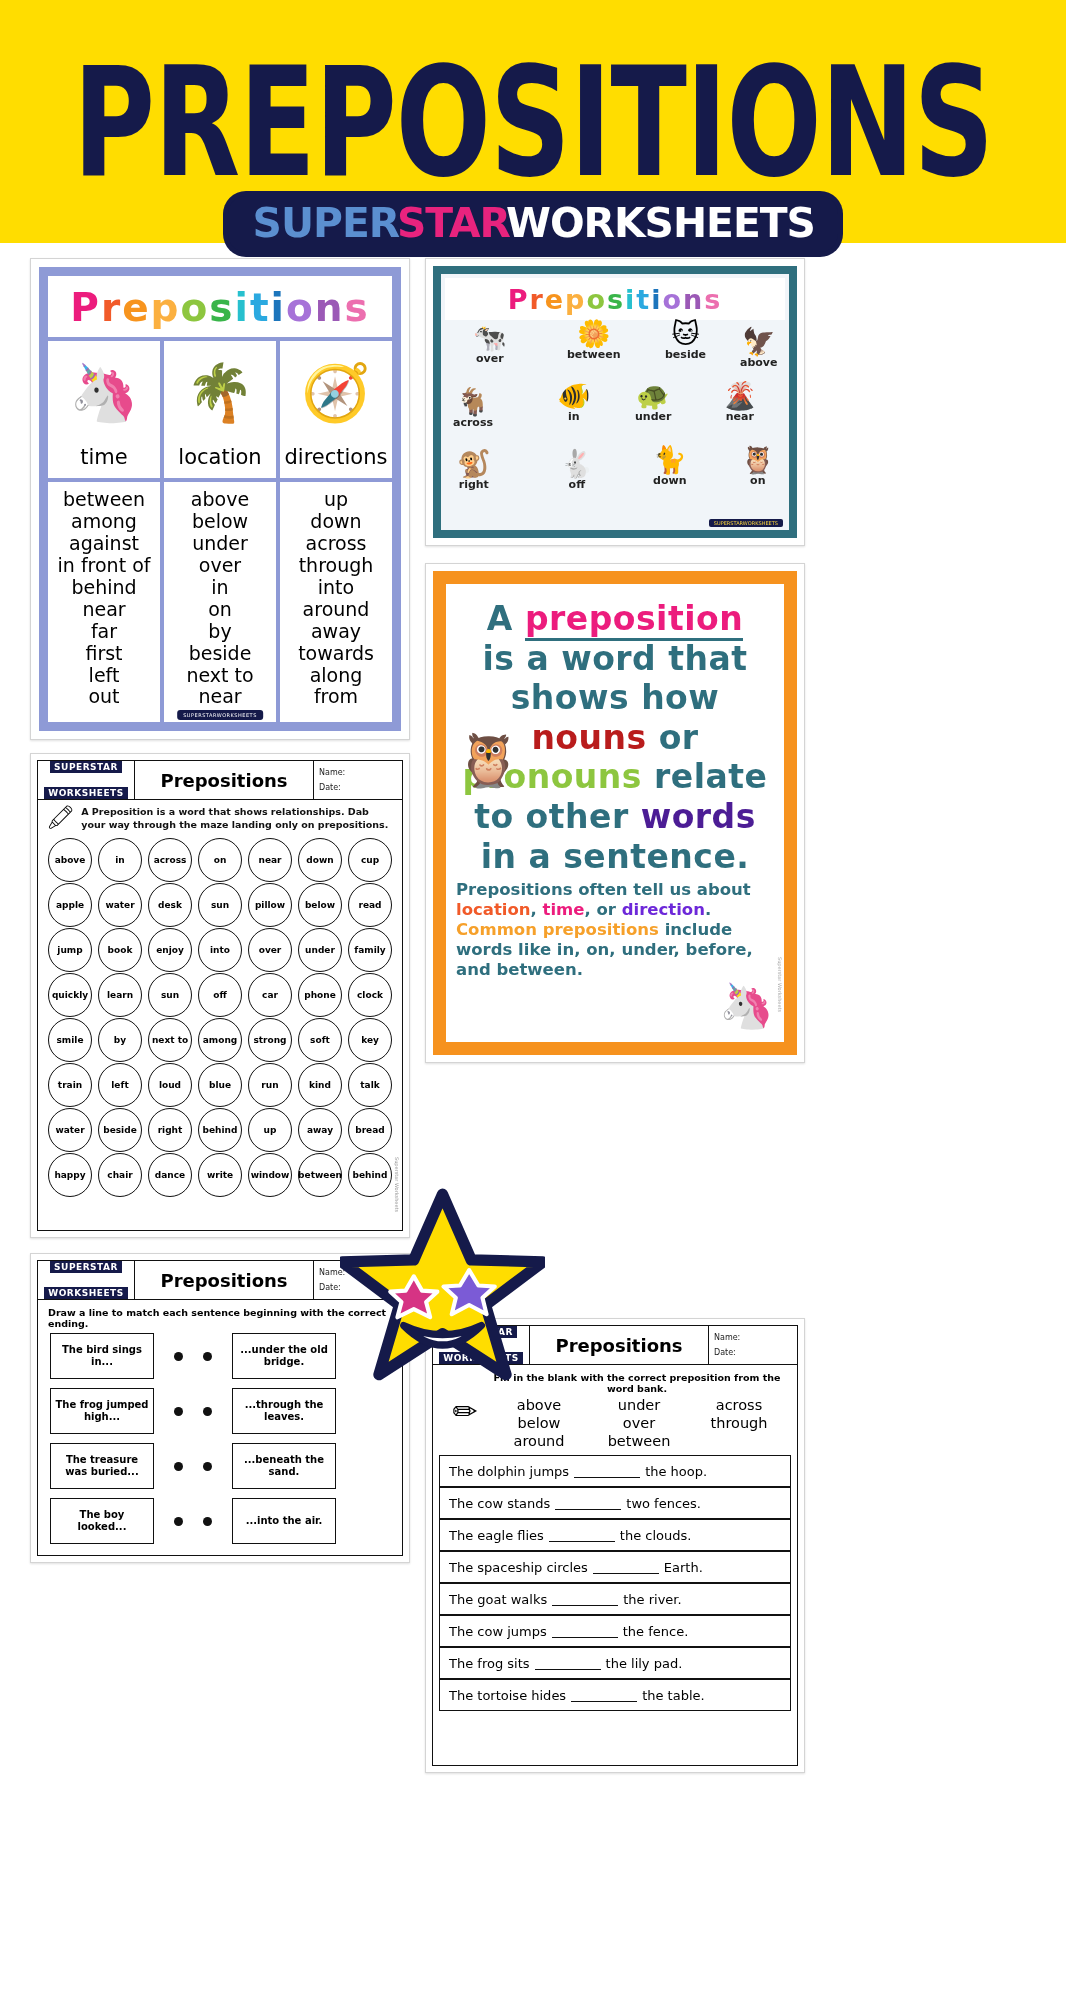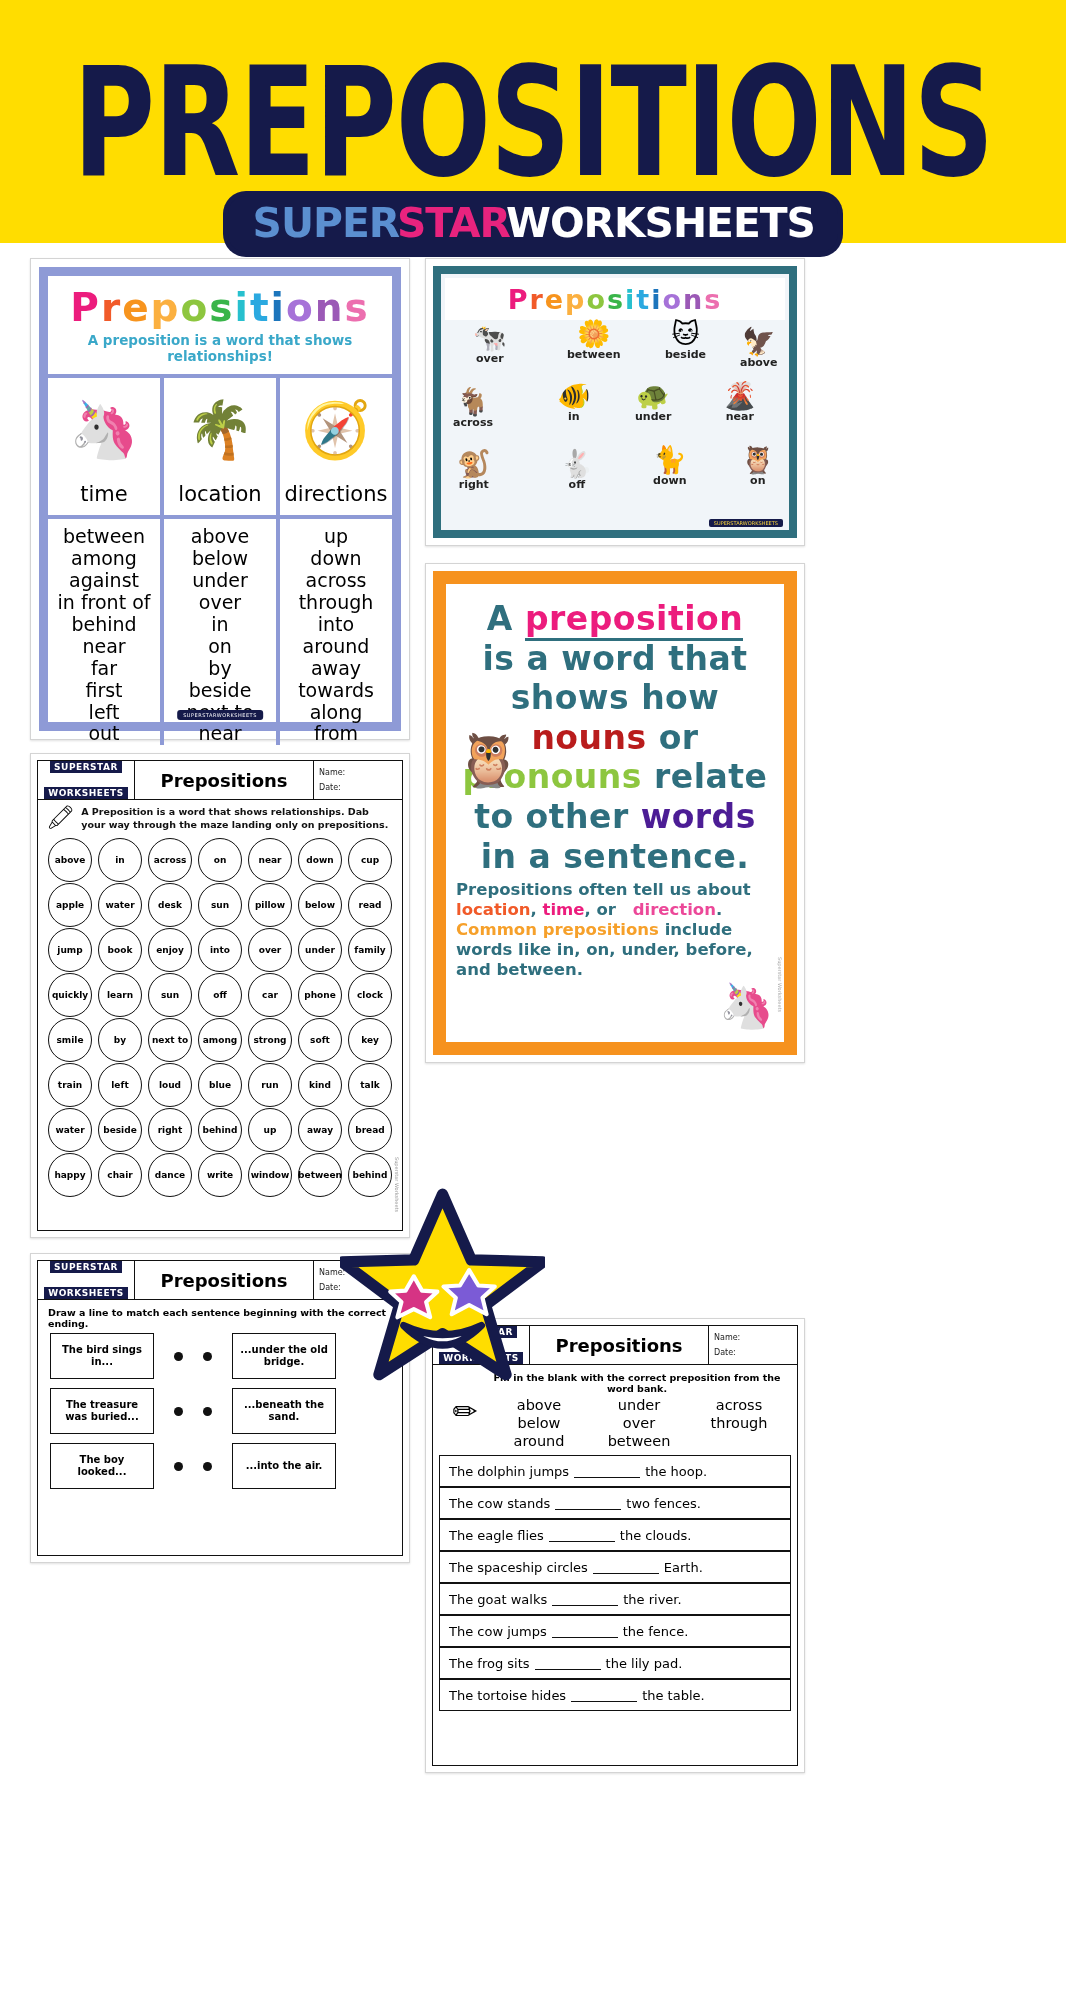--- a/index.html
+++ b/index.html
@@ -77,21 +77,21 @@
 
   
   .c3{left:425px;top:320px;width:380px;height:500px;padding:7px;box-sizing:border-box;}
   .c3-inner{border:13px solid #F6921E;width:100%;height:100%;box-sizing:border-box;background:#fff;position:relative;padding:15px 10px;}
   .c3-line{text-align:center;font-size:33px;font-weight:bold;color:#2F6F7E;line-height:1.2;letter-spacing:.5px;}
   .c3-line .pink{color:#EC1C7D;border-bottom:3px solid #2F6F7E;}
   .c3-line .purple{color:#b91c1c;}
   .c3-line .green{color:#8DC63F;}
   .c3-line .lightblue{color:#4c1d95;text-align:right;}
   .c3-small{font-size:16.5px;color:#2F6F7E;font-weight:bold;line-height:1.21;margin-top:4px;}
-  .c3-small .loc{color:#F15A29;} .c3-small .tim{color:#EC1C7D;} .c3-small .dir{color:#ec4899;margin-left:11px;}
+  .c3-small .loc{color:#F15A29;} .c3-small .tim{color:#EC1C7D;} .c3-small .dir{color:#6d28d9;}
   .c3-small .com{color:#F6A02A;}
   .owl{position:absolute;left:10px;top:146px;font-size:52px;}
   .uni{position:absolute;right:10px;bottom:10px;font-size:44px;}
   .c3-side{position:absolute;right:1px;bottom:30px;font-size:5px;color:#aaa;writing-mode:vertical-rl;}
 
   
   .c4{left:30px;top:510px;width:380px;height:485px;padding:6px;box-sizing:border-box;}
   .ws-inner{border:1.5px solid #111;width:100%;height:100%;box-sizing:border-box;background:#fff;position:relative;}
   .ws-head{display:flex;border-bottom:1.5px solid #111;height:38px;}
   .ws-logo{width:96px;border-right:1.5px solid #111;display:flex;flex-direction:column;align-items:center;justify-content:space-between;}
@@ -140,21 +140,20 @@
       <span class="l7">WORKSHEETS</span>
   </div>
 </div>
 
 <div class="board">
 
   <div class="card c1">
     <div class="c1-inner">
       <div class="c1-head">
         <div class="c1-title" id="c1title"><i style="color: rgb(236, 28, 125);">P</i><i style="color: rgb(241, 90, 41);">r</i><i style="color: rgb(247, 148, 30);">e</i><i style="color: rgb(251, 176, 64);">p</i><i style="color: rgb(141, 198, 63);">o</i><i style="color: rgb(57, 181, 74);">s</i><i style="color: rgb(39, 192, 206);">i</i><i style="color: rgb(43, 169, 224);">t</i><i style="color: rgb(28, 117, 188);">i</i><i style="color: rgb(166, 114, 216);">o</i><i style="color: rgb(155, 89, 182);">n</i><i style="color: rgb(236, 111, 175);">s</i></div>
-        <div class="c1-sub">A preposition is a word that shows relationships!</div>
       </div>
       <div class="c1-grid" id="c1grid">
           <div class="c1-col">
             <div class="c1-pic" style="font-size: 56px;">🦄</div>
             <div class="c1-cat">time</div>
             <div class="c1-words">
               <div>between</div>
               <div>among</div>
               <div>against</div>
               <div>in front of</div>
@@ -388,20 +387,26 @@
       </div>
       <div class="match-instr">Draw a line to match each sentence beginning with the correct ending.</div>
       <div id="matchrows">
           <div class="match-row">
             <div class="match-box">The bird sings in...</div>
             <div class="dot"></div>
             <div class="dot"></div>
             <div class="match-box">...under the old bridge.</div>
           </div>
           <div class="match-row">
+            <div class="match-box">The frog jumped high...</div>
+            <div class="dot"></div>
+            <div class="dot"></div>
+            <div class="match-box">...through the leaves.</div>
+          </div>
+          <div class="match-row">
             <div class="match-box">The treasure was buried...</div>
             <div class="dot"></div>
             <div class="dot"></div>
             <div class="match-box">...beneath the sand.</div>
           </div>
           <div class="match-row">
             <div class="match-box">The boy looked...</div>
             <div class="dot"></div>
             <div class="dot"></div>
             <div class="match-box">...into the air.</div>

